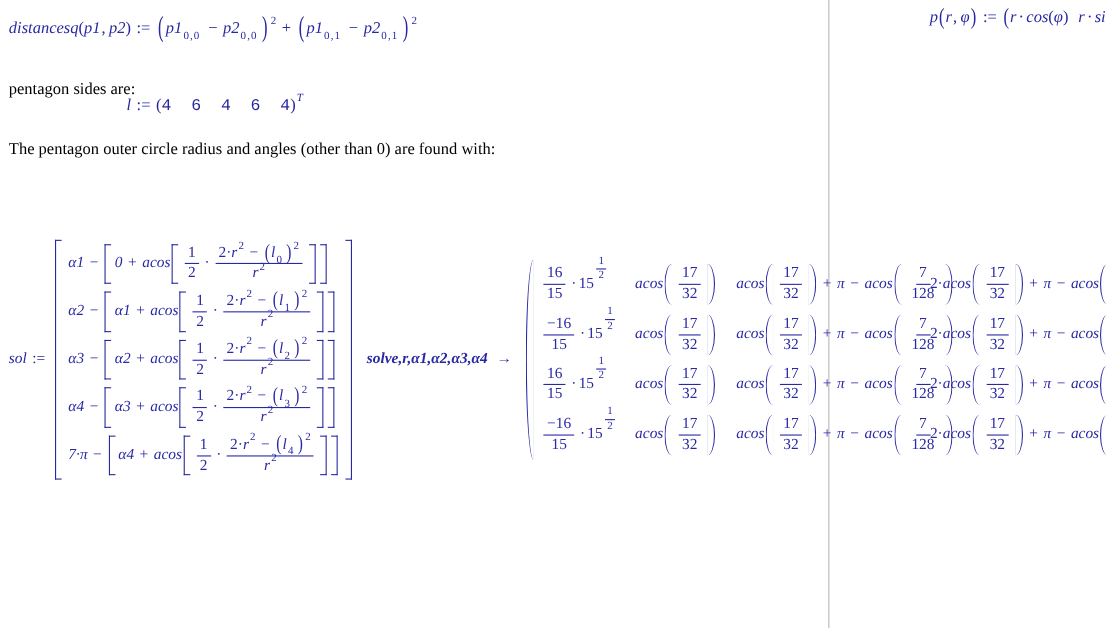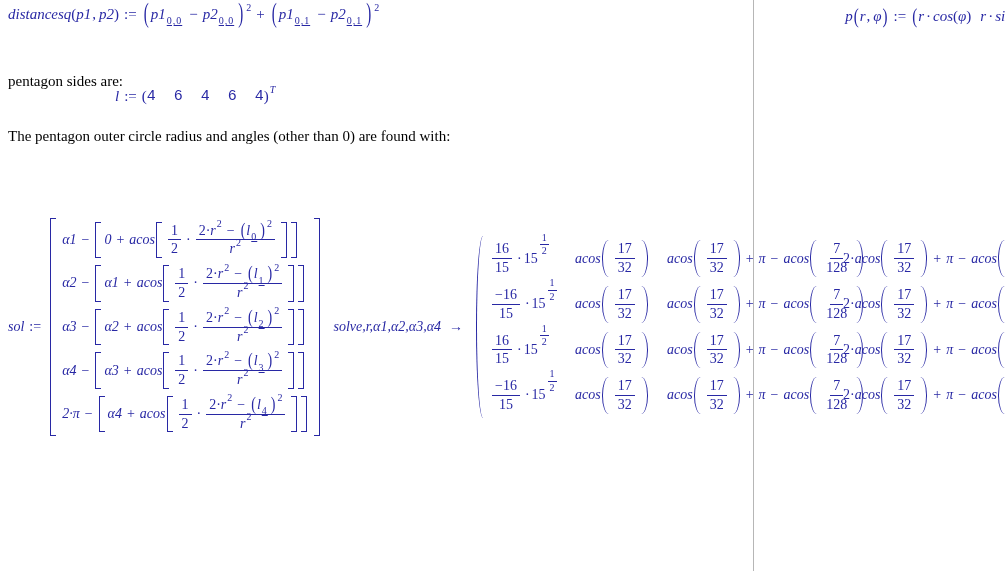--- a/index.html
+++ b/index.html
@@ -9,21 +9,21 @@
   .mtext{color:var(--text,#000);font:15px "Liberation Serif",serif;white-space:nowrap;}
   .math{color:var(--math,#2828a4);font-family:"Liberation Serif",serif;font-style:italic;
         font-size:15px;display:inline-flex;align-items:center;white-space:nowrap;}
   .main{font-size:14px;}
   .hrun{display:inline-flex;align-items:center;}
   .mi{font-style:italic;}
   .n{font-style:normal;}
   .op{font-style:normal;margin:0 5px;}
   .opt{font-style:normal;margin:0 2px;}
   .cm{font-style:normal;margin:0 3px 0 1px;}
-  .sub{font-size:10px;font-style:normal;position:relative;top:6px;margin:0 2px 0 1px;letter-spacing:1px;text-decoration:underline;}
+  .sub{font-size:10px;font-style:normal;position:relative;top:6px;margin:0 2px 0 1px;letter-spacing:1px;}
   .sup{font-size:10px;font-style:normal;position:relative;top:-7px;margin-left:1px;}
   .it{font-style:italic;}
   .tp{font-style:normal;display:inline-block;transform:scaleY(1.4);margin:0 1px;}
   .tpL{font-style:normal;display:inline-block;transform:scaleY(1.75);margin:0 2px;}
   .frac{display:inline-flex;flex-direction:column;align-items:center;margin:0 3px;line-height:1.2;}
   .frac .fn{display:inline-flex;align-items:center;justify-content:center;
             border-bottom:1px solid currentColor;padding:1px 3px 0;}
   .frac .fd{display:inline-flex;align-items:center;justify-content:center;padding:1px 3px 0;}
   .supfrac{display:inline-flex;flex-direction:column;align-items:center;font-size:10px;
            font-style:normal;position:relative;top:-14px;margin:0 2px;line-height:1.25;}
@@ -35,35 +35,35 @@
   .pa-r{align-self:stretch;width:6px;border-right:1.4px solid currentColor;
         border-radius:0 100% 100% 0 / 0 50% 50% 0;margin-left:3px;}
   .sq-l{align-self:stretch;width:5px;border:1.4px solid currentColor;border-right:none;margin-right:3px;}
   .sq-r{align-self:stretch;width:5px;border:1.4px solid currentColor;border-left:none;margin-left:3px;}
   .big{margin:0 4px;}
   .matrix{display:inline-flex;align-items:stretch;}
   .mrows{display:flex;flex-direction:column;gap:7px;padding:4px 2px;}
   .mrow{display:flex;align-items:center;justify-content:flex-start;}
   .cell{display:inline-flex;align-items:center;}
   .c1{width:86px;}.c2{width:92px;}.c3{width:176px;}.c4{width:190px;}
-  .solve{margin:0 9px;}
+  .solve{margin:0 9px;font-weight:bold;}
   .arr{font-style:normal;margin-left:8px;}
   .gap8{display:inline-block;width:9px;}
   .margin-line{position:absolute;top:0;width:1px;height:571px;background:var(--margin_line,#b6b6b6);left:753px;z-index:0;}
   .z{position:relative;z-index:1;}
 </style>
 </head>
 <body>
 
 
 
 <div class="margin-line"></div>
 
 
-<div class="math abs z" style="left:8px;top:5px;">
+<div class="math abs z" style="left:8px;top:17px;">
   <span class="mi">distancesq</span>
     <span class="n">(</span>
     <span class="mi">p1</span>
     <span class="cm">,</span>
     <span class="mi">p2</span>
     <span class="n">)</span>
   <span class="op">:=</span>
   <span class="tpL">(</span>
     <span class="mi">p1</span>
     <span class="sub">0,0</span>
@@ -298,21 +298,21 @@
             </span>
           </span>
           <span class="sq-r"></span>
         </span>
       </span>
       <span class="sq-r"></span>
     </span>
   </div>
 
   <div class="mrow">
-    <span class="mi">2·π</span>
+    <span class="mi">7·π</span>
     <span class="op">−</span>
     <span class="fence">
       <span class="sq-l"></span>
       <span class="hrun">
         <span class="mi">α4</span>
         <span class="op">+</span>
         <span class="mi">acos</span>
         <span class="fence">
           <span class="sq-l"></span>
           <span class="hrun">

